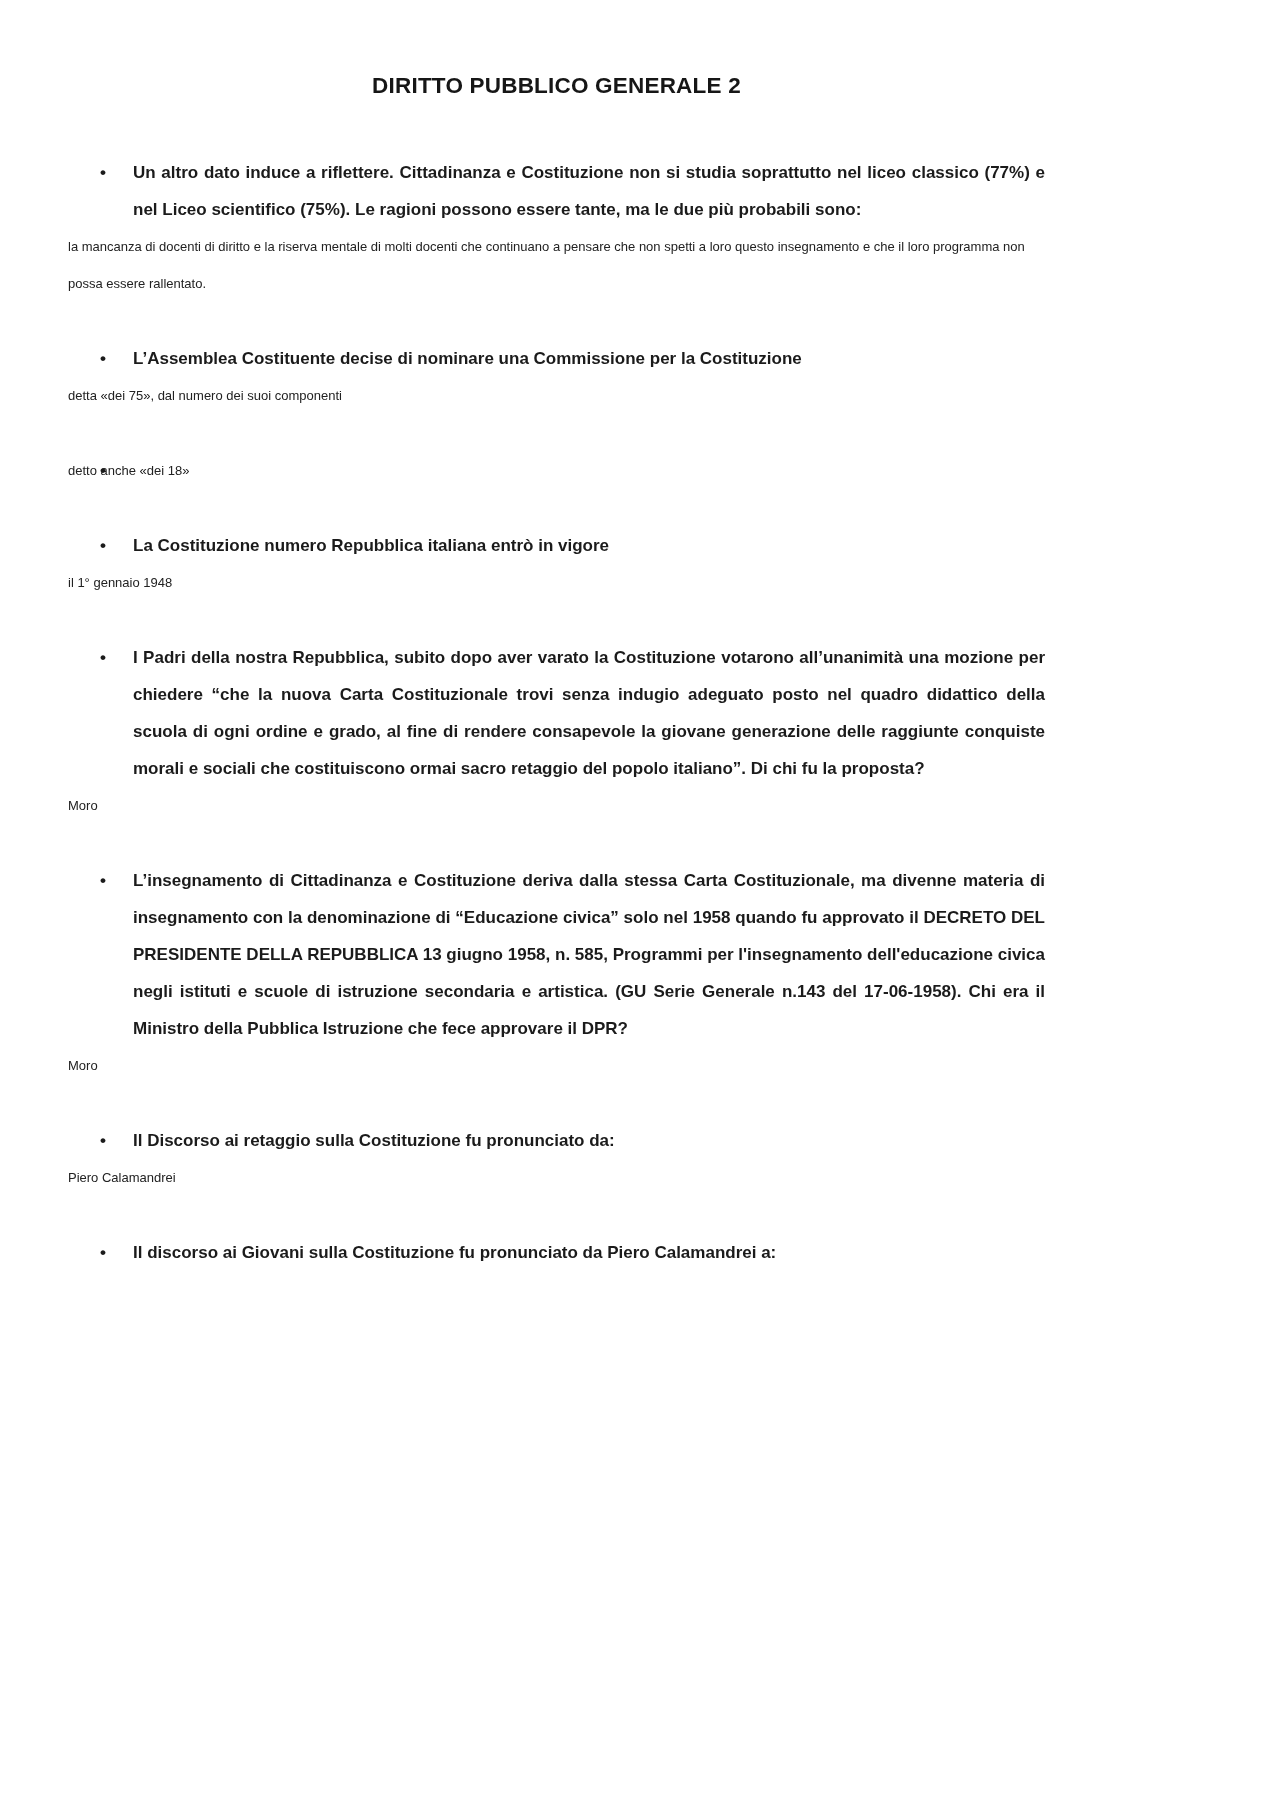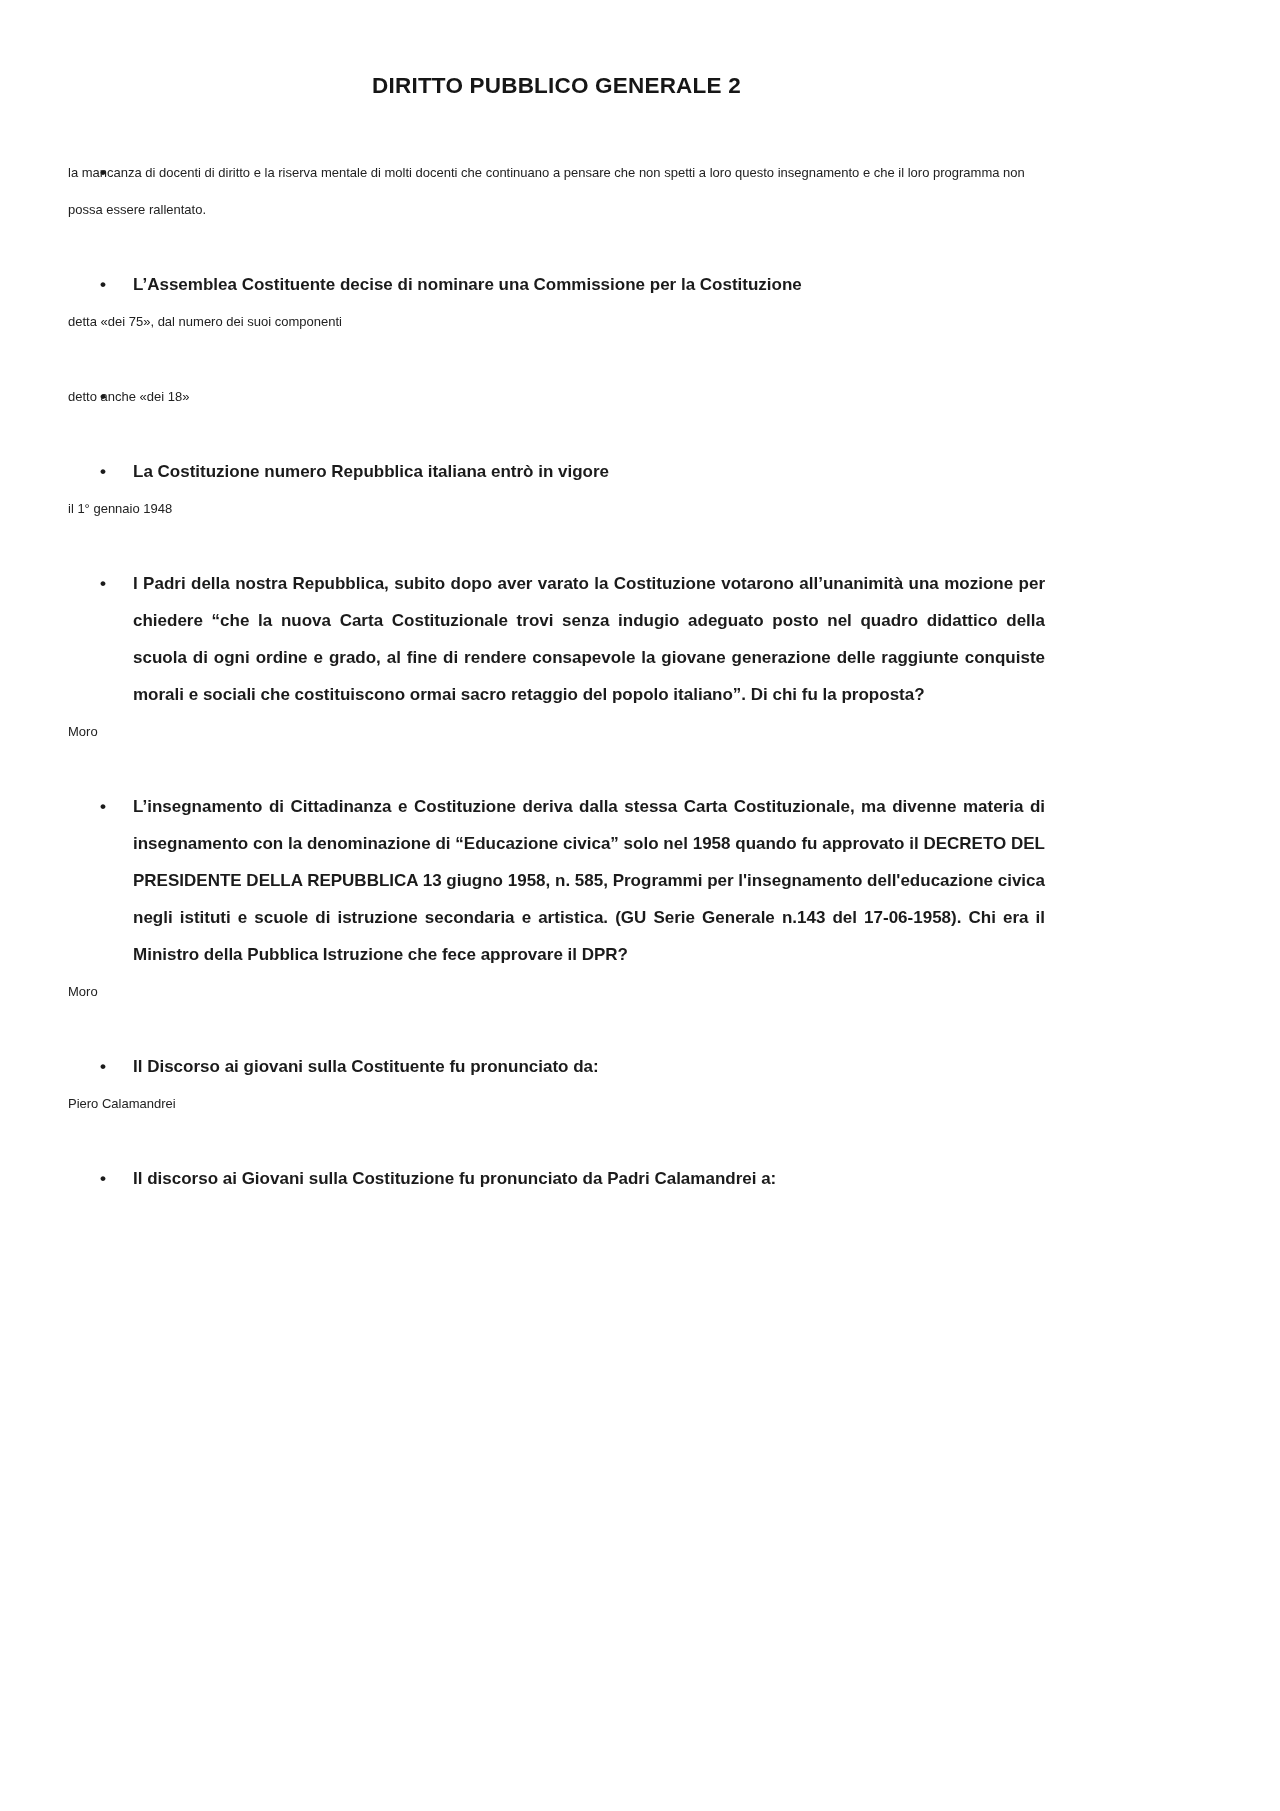--- a/index.html
+++ b/index.html
@@ -61,20 +61,21 @@
 <body>
 
 <div class="page">
   <div class="content">
     <h1 class="doc-title">DIRITTO PUBBLICO GENERALE 2</h1>
 
     <div class="qa-list">
         <div class="qa-item">
     <div class="question">
       <span class="bullet">•</span>
+      <span>Un altro dato induce a riflettere. Cittadinanza e Costituzione non si studia soprattutto nel liceo classico (77%) e nel Liceo scientifico (75%). Le ragioni possono essere tante, ma le due più probabili sono:</span>
     </div>
     <div class="answer">la mancanza di docenti di diritto e la riserva mentale di molti docenti che continuano a pensare che non spetti a loro questo insegnamento e che il loro programma non possa essere rallentato.</div>
   </div>
         <div class="qa-item">
     <div class="question">
       <span class="bullet">•</span>
       <span>L’Assemblea Costituente decise di nominare una Commissione per la Costituzione</span>
     </div>
     <div class="answer">detta «dei 75», dal numero dei suoi componenti</div>
   </div>
@@ -101,25 +102,25 @@
         <div class="qa-item">
     <div class="question">
       <span class="bullet">•</span>
       <span>L’insegnamento di Cittadinanza e Costituzione deriva dalla stessa Carta Costituzionale, ma divenne materia di insegnamento con la denominazione di “Educazione civica” solo nel 1958 quando fu approvato il DECRETO DEL PRESIDENTE DELLA REPUBBLICA 13 giugno 1958, n. 585, Programmi per l'insegnamento dell'educazione civica negli istituti e scuole di istruzione secondaria e artistica. (GU Serie Generale n.143 del 17-06-1958). Chi era il Ministro della Pubblica Istruzione che fece approvare il DPR?</span>
     </div>
     <div class="answer">Moro</div>
   </div>
         <div class="qa-item">
     <div class="question">
       <span class="bullet">•</span>
-      <span>Il Discorso ai giovani sulla Costituente fu pronunciato da:</span>
+      <span>Il Discorso ai retaggio sulla Costituzione fu pronunciato da:</span>
     </div>
     <div class="answer">Piero Calamandrei</div>
   </div>
         <div class="qa-item">
     <div class="question">
       <span class="bullet">•</span>
-      <span>Il discorso ai Giovani sulla Costituzione fu pronunciato da Padri Calamandrei a:</span>
+      <span>Il discorso ai Giovani sulla Costituzione fu pronunciato da Piero Calamandrei a:</span>
     </div>
   </div>
       </div>
   </div>
 </div>
 
 </body></html>

